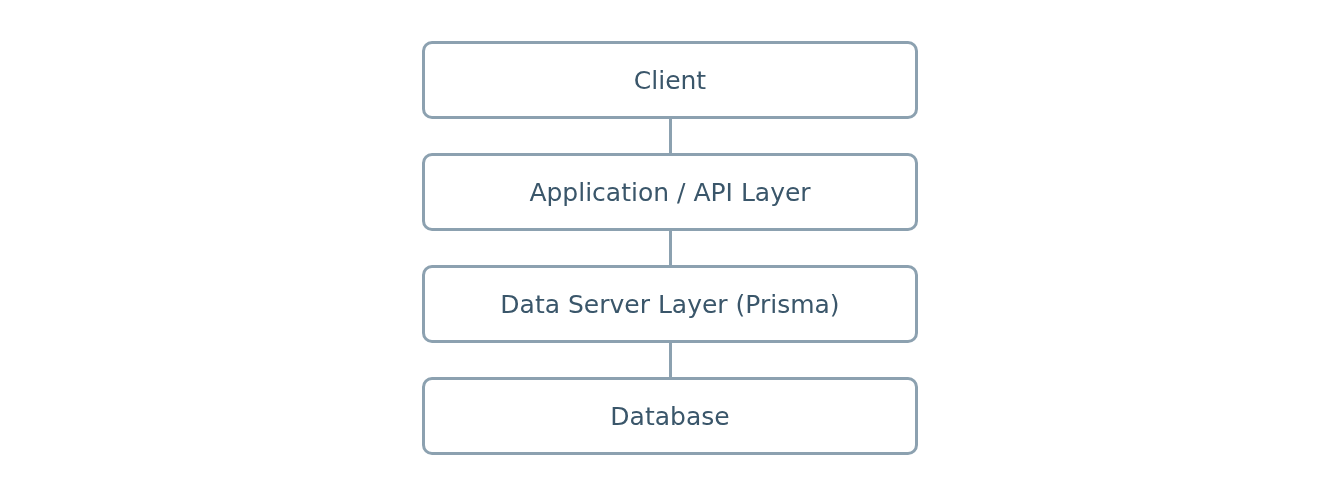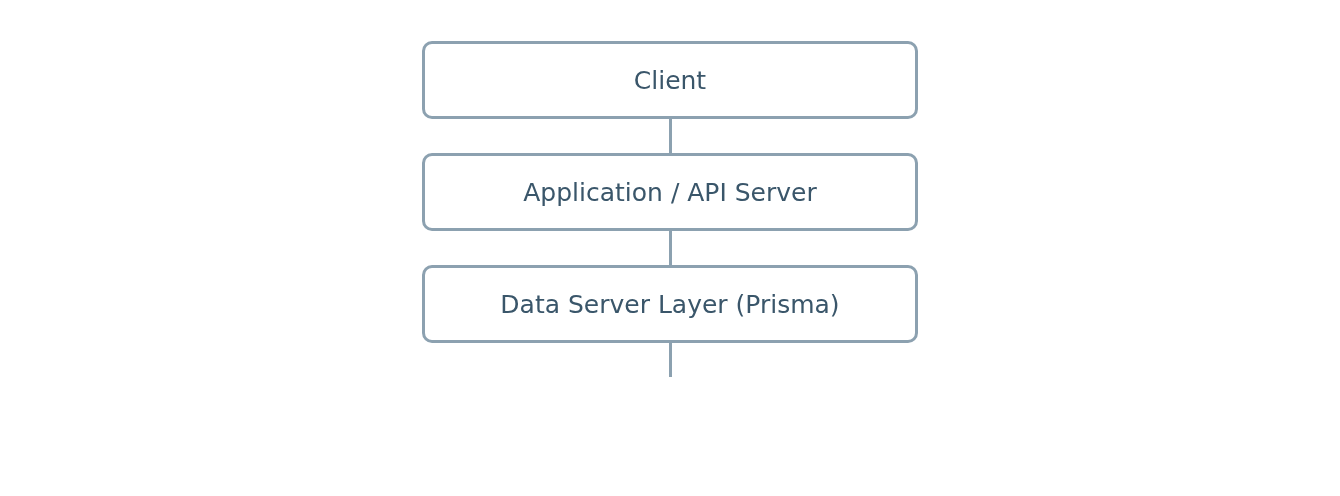--- a/index.html
+++ b/index.html
@@ -55,25 +55,28 @@
 
 <div class="diagram">
 
   <div class="node">
     <span class="node-label">Client</span>
   </div>
 
   <div class="connector"></div>
 
   <div class="node">
-    <span class="node-label">Application / API Server</span>
+    <span class="node-label">Application / API Layer</span>
   </div>
 
   <div class="connector"></div>
 
   <div class="node">
     <span class="node-label">Data Server Layer (Prisma)</span>
   </div>
 
   <div class="connector"></div>
 
+  <div class="node">
+    <span class="node-label">Database</span>
+  </div>
 
 </div>
 
 </body></html>

